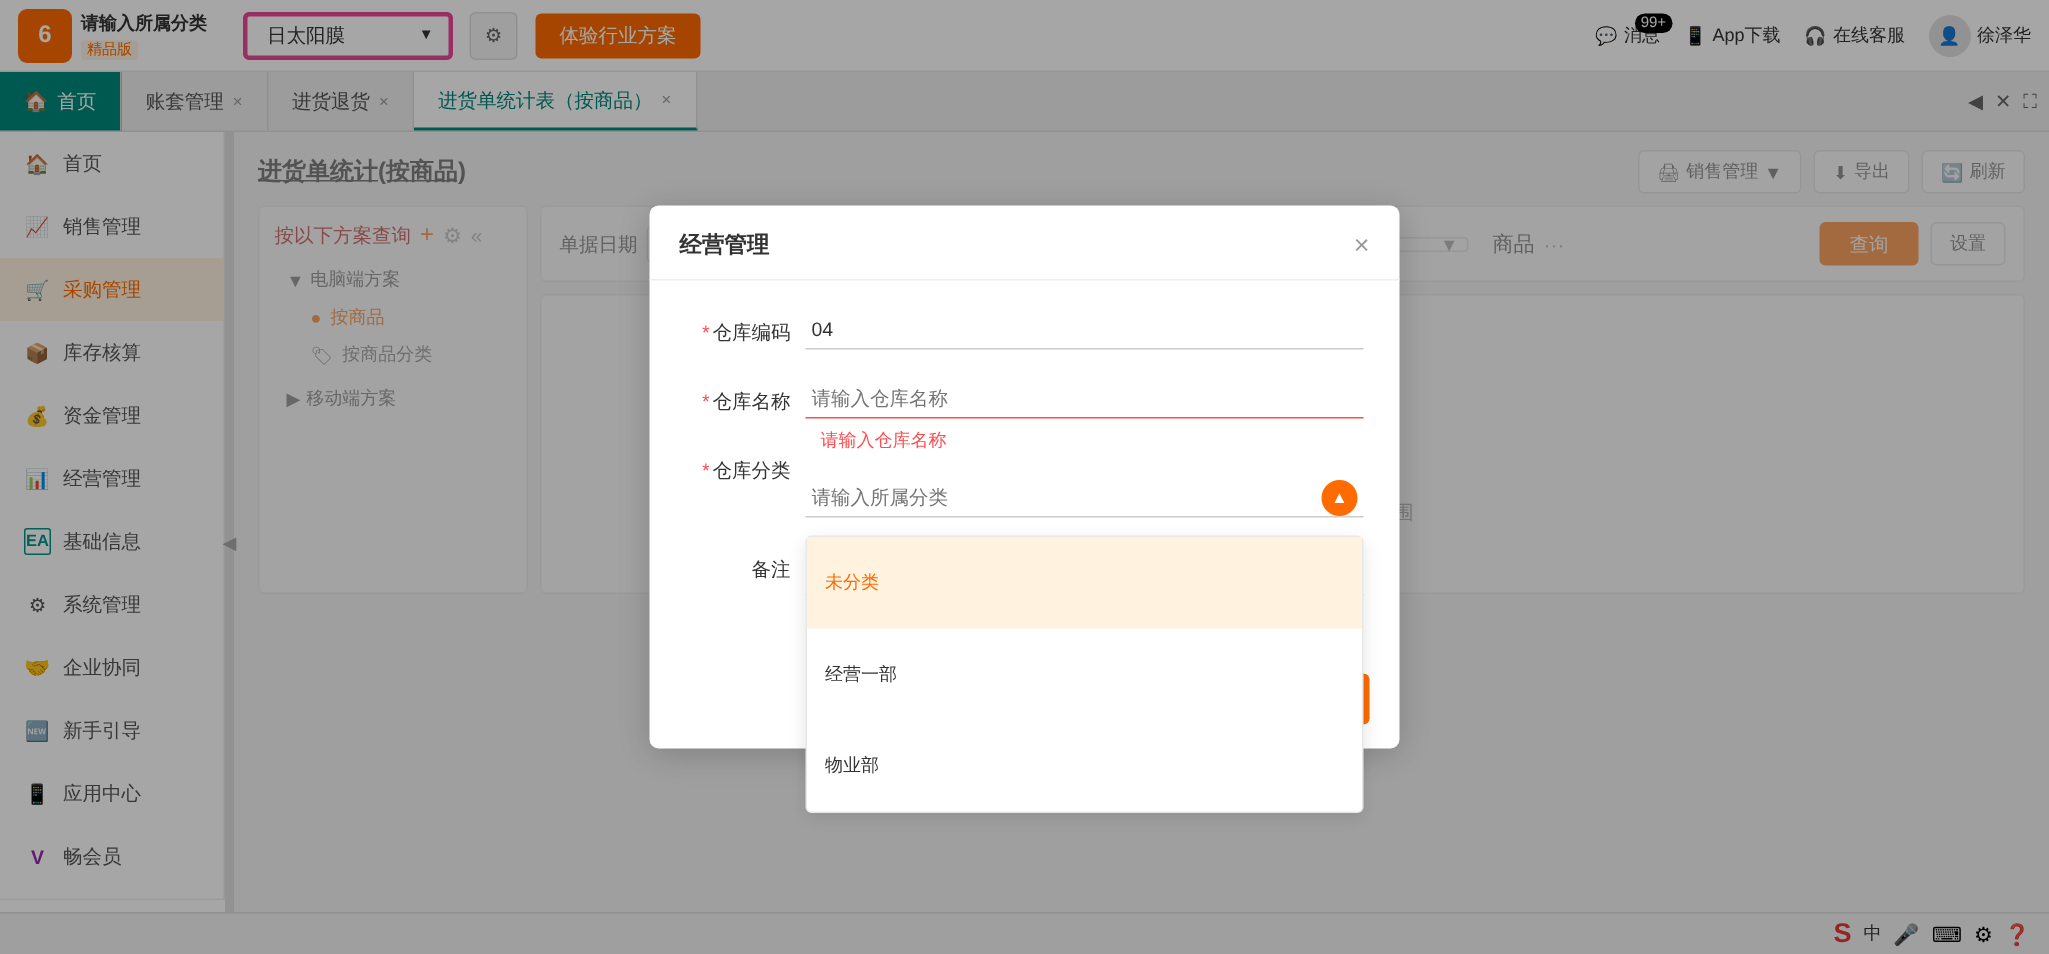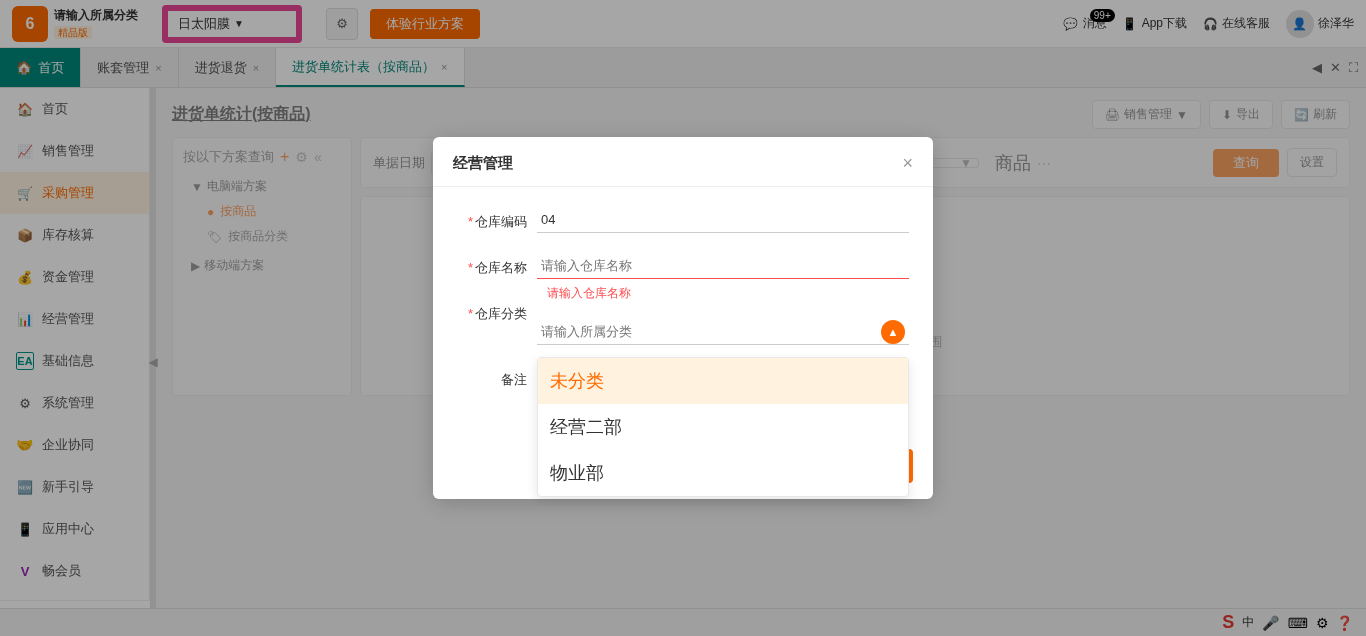--- a/index.html
+++ b/index.html
@@ -33,26 +33,27 @@
       color: white;
       font-weight: bold;
       font-size: 16px;
       margin-right: 6px;
     }
     .logo-sub { font-size: 10px; color: #ff6b00; background: #fff3e0; padding: 1px 4px; border-radius: 2px; }
 
     .store-selector {
       display: flex;
       align-items: center;
-      border: 6px solid #ec4899;
+      border: 3px solid #ec4899;
       border-radius: 4px;
       padding: 4px 10px;
       min-width: 140px;
       cursor: pointer;
-      margin-right: 24px;
+      margin-right: 11px;
+      text-align: right;
     }
     .store-selector span { flex: 1; color: #333; }
     .dropdown-arrow { color: #999; font-size: 10px; margin-left: 4px; }
 
     .gear-btn {
       width: 32px; height: 32px;
       background: #f5f5f5;
       border: 1px solid #ddd;
       border-radius: 4px;
       display: flex; align-items: center; justify-content: center;
@@ -291,23 +292,23 @@
       top: 38px;
       left: 0;
       right: 0;
       background: #fff;
       border: 1px solid #e8e8e8;
       border-radius: 4px;
       box-shadow: 0 4px 12px rgba(0,0,0,0.1);
       z-index: 200;
     }
     .dropdown-item {
-      padding: 11px 12px;
-      cursor: pointer;
-      font-size: 18px;
+      padding: 22px 12px;
+      cursor: pointer;
+      font-size: 12px;
       color: #333;
     }
     .dropdown-item.selected { background: #fff3e0; color: #ff6b00; }
 
     .form-textarea {
       flex: 1;
       border: none;
       border-bottom: 1px solid #ccc;
       padding: 5px 4px;
       font-size: 13px;
@@ -486,21 +487,21 @@
           <span>🔄</span>
           <span>刷新</span>
         </div>
       </div>
     </div>
 
     <div style="display:flex;margin:0 16px;gap:8px;">
 
       <div style="width:180px;background:#fff;border:1px solid #e8e8e8;border-radius:4px;padding:10px;">
         <div style="display:flex;align-items:center;gap:6px;margin-bottom:8px;">
-          <span style="font-size:13px;color:#737373;">按以下方案查询</span>
+          <span style="font-size:13px;color:#b91c1c;">按以下方案查询</span>
           <span style="cursor:pointer;color:#ff6b00;font-size:16px;">+</span>
           <span style="cursor:pointer;color:#aaa;font-size:14px;">⚙</span>
           <span style="cursor:pointer;color:#aaa;font-size:14px;">«</span>
         </div>
         <div style="padding:4px 8px;font-size:12px;color:#666;display:flex;align-items:center;gap:4px;">
           <span style="cursor:pointer;">▼</span>
           <span>电脑端方案</span>
         </div>
         <div style="padding:4px 8px 4px 24px;font-size:12px;color:#ff6b00;display:flex;align-items:center;gap:6px;cursor:pointer;">
           <span style="color:#ff6b00;">●</span>
@@ -531,24 +532,24 @@
             </div>
           </div>
           <div style="display:flex;align-items:center;gap:6px;">
             <span style="color:#555;font-size:13px;">单据状态</span>
             <div style="border:1px solid #ddd;border-radius:3px;padding:4px 24px 4px 8px;font-size:12px;min-width:100px;position:relative;cursor:pointer;">
               <span> </span>
               <span style="position:absolute;right:6px;top:50%;transform:translateY(-50%);color:#999;">▼</span>
             </div>
           </div>
           <div style="display:flex;align-items:center;gap:6px;">
-            <span style="color:#555;font-size:18px;">商品</span>
+            <span style="color:#555;font-size:14px;">商品</span>
             <span style="color:#aaa;font-size:14px;cursor:pointer;">···</span>
           </div>
-          <div style="margin-left:auto;display:flex;gap:8px;align-items:flex-end;">
+          <div style="margin-left:auto;display:flex;gap:8px;">
             <button class="trial-btn" style="background:#ff6b00;padding:5px 20px;">查询</button>
             <button class="action-btn">设置</button>
           </div>
         </div>
 
         <div style="background:#fff;border:1px solid #e8e8e8;border-radius:4px;flex:1;min-height:200px;display:flex;flex-direction:column;align-items:center;justify-content:center;">
           <div style="color:#bbb;font-size:48px;margin-bottom:12px;">🖼</div>
           <div style="color:#999;font-size:13px;margin-bottom:4px;">请选择右侧的方案</div>
           <div style="color:#999;font-size:13px;display:flex;align-items:center;gap:4px;">
             <span style="color:#ff6b00;">●</span>
@@ -582,21 +583,21 @@
       </div>
 
       <div class="form-row" style="position:relative;">
         <label class="form-label required">仓库分类</label>
         <div class="form-select-wrap">
           <input class="form-select-input" type="text" placeholder="请输入所属分类" style="">
           <div class="select-arrow">▲</div>
           
           <div class="dropdown-menu">
             <div class="dropdown-item selected">未分类</div>
-            <div class="dropdown-item">经营二部</div>
+            <div class="dropdown-item">经营一部</div>
             <div class="dropdown-item">物业部</div>
           </div>
         </div>
       </div>
 
       <div class="form-row">
         <label class="form-label">备注</label>
         <textarea class="form-textarea" style=""></textarea>
       </div>
     </div>

